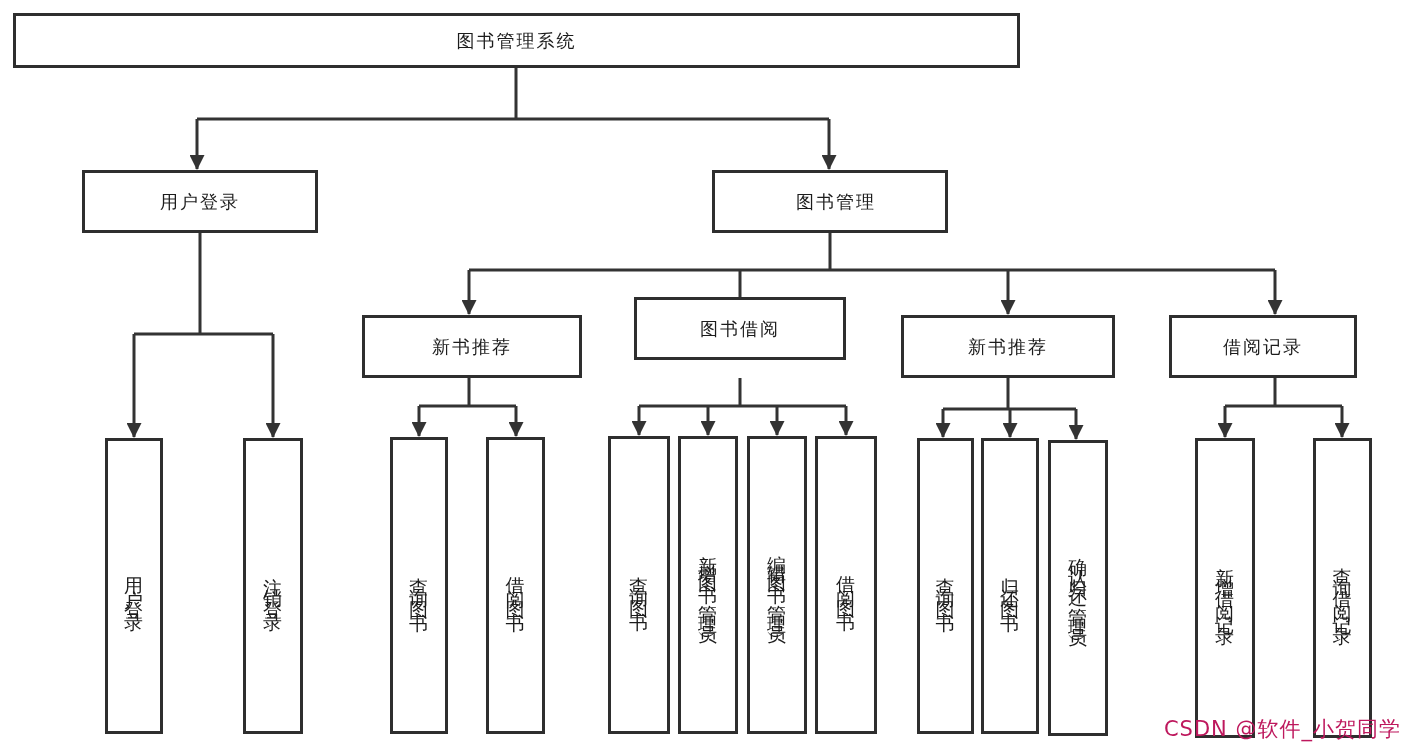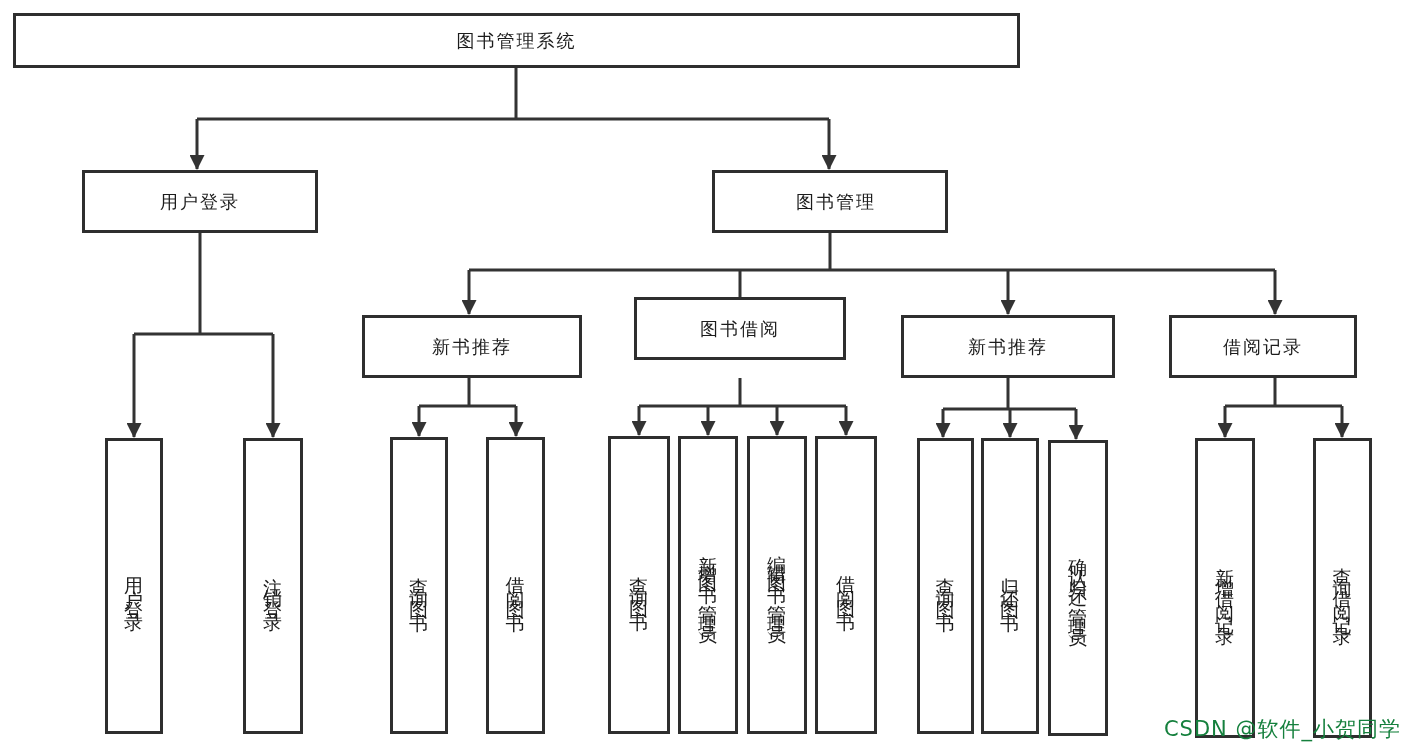--- a/index.html
+++ b/index.html
@@ -28,21 +28,21 @@
     font-size:19px;
     letter-spacing:12px;
     line-height:1;
     white-space:nowrap;
   }
   .vbox.long span{letter-spacing:10px;}
   .watermark{
     position:absolute;
     right:4px;bottom:4px;
     font-size:21px;
-    color:#15803d;
+    color:#be185d;
     letter-spacing:1px;
     white-space:nowrap;
     margin-top:44px;
   }
 </style>
 </head>
 <body>
 
 <div id="canvas">
 

